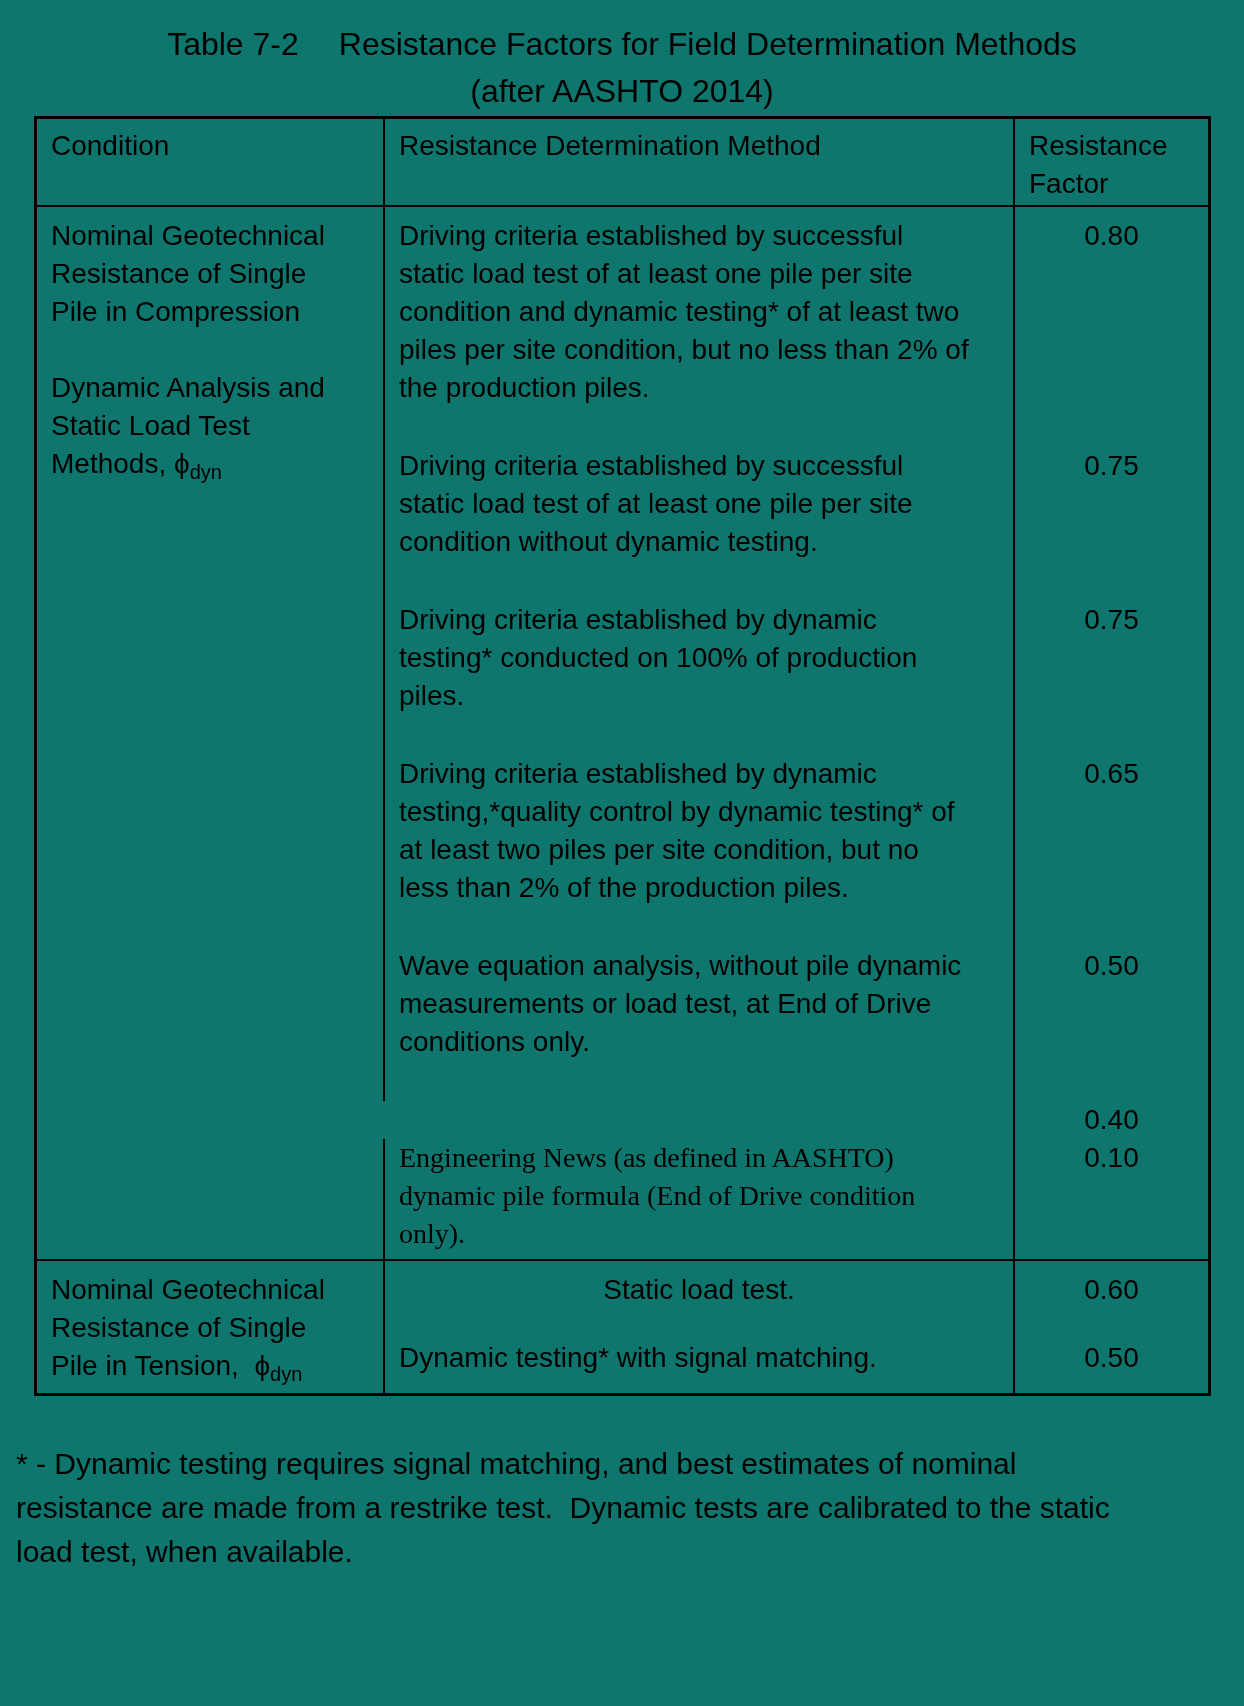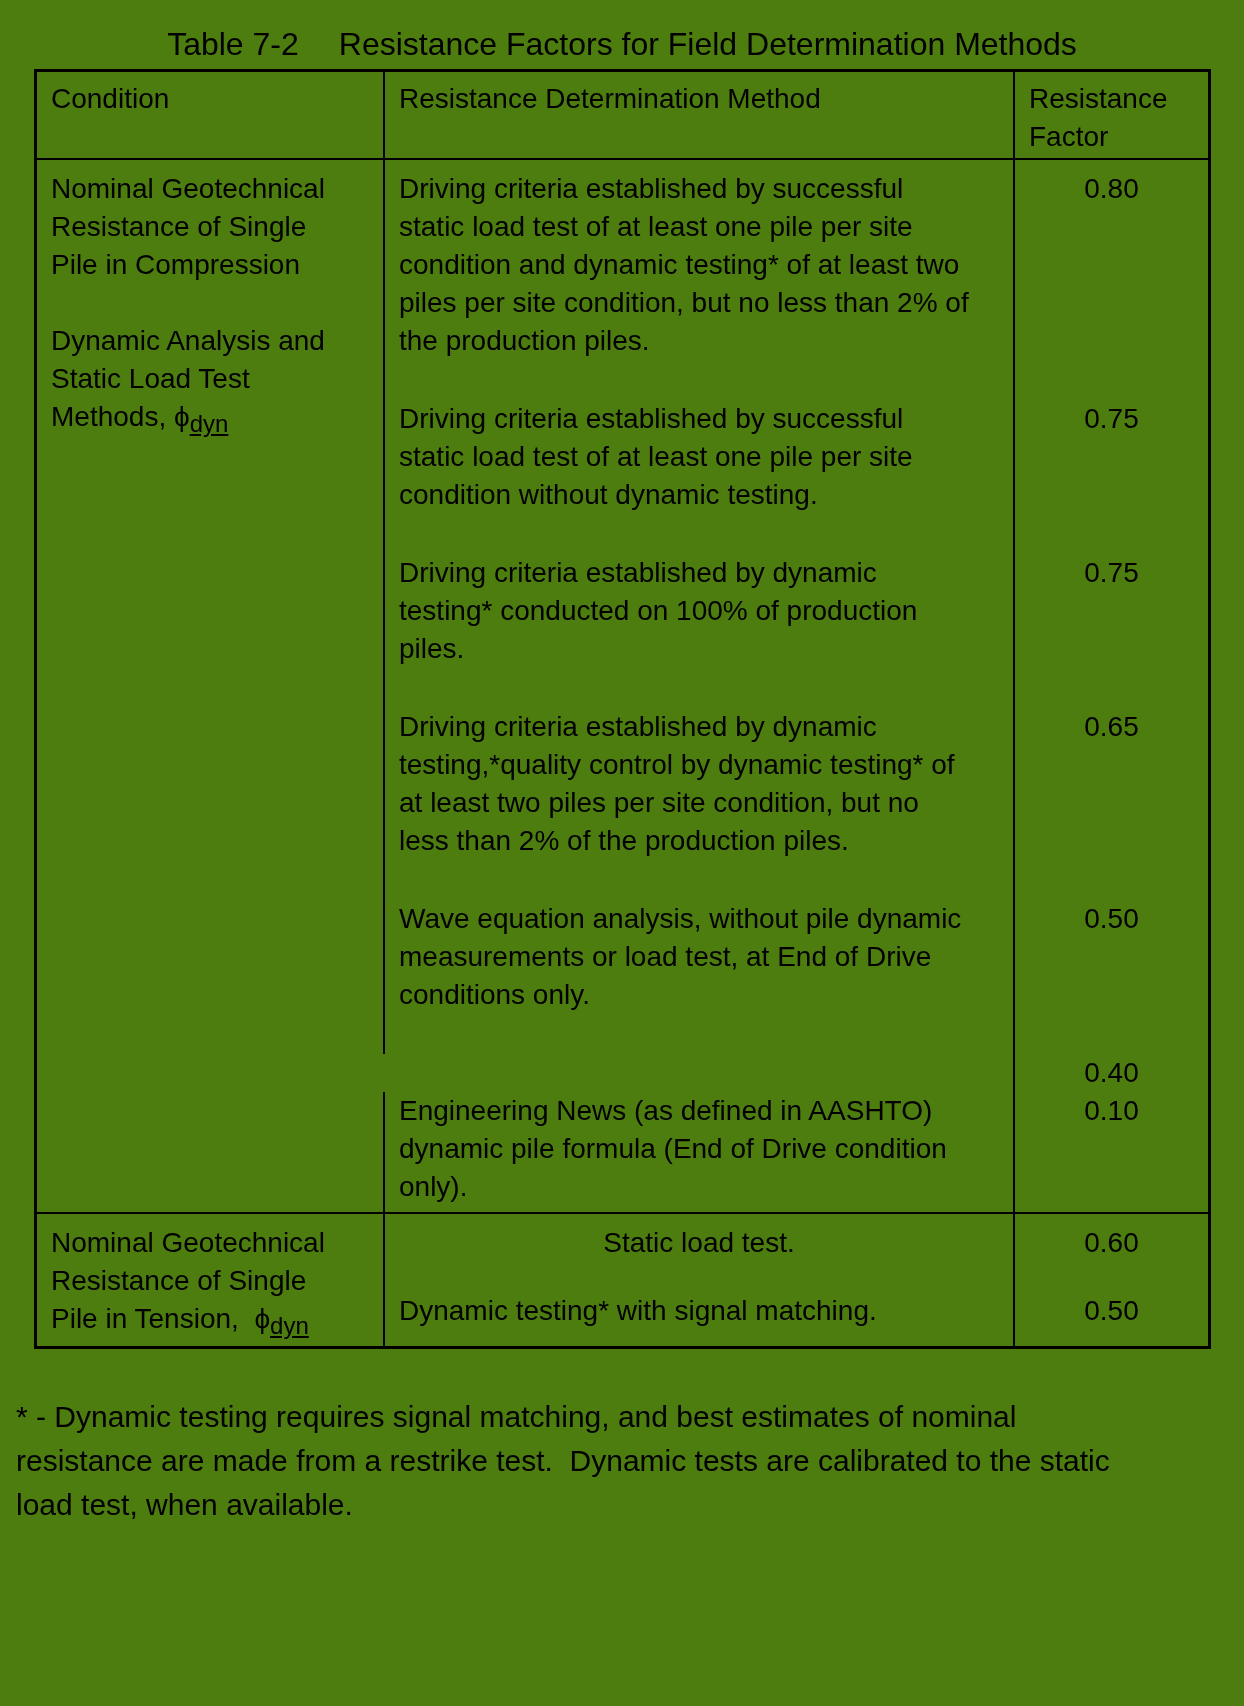--- a/index.html
+++ b/index.html
@@ -1,19 +1,19 @@
 <!DOCTYPE html>
 <html><head>
 <meta charset="utf-8">
 <style>
   html,body { margin:0; padding:0; background:#ffffff; color:#000000; }
   .page {
     position:relative; width:1244px; height:1706px; overflow:hidden;
     font-family:"Liberation Sans", sans-serif;
-    background:#4d7c0f;
+    background:#0f766e;
   }
   
   .title-block { padding-top:21px; text-align:center; font-size:32px; line-height:47px; }
   .title-label { display:inline-block; margin-right:40px; }
   
   .tbl {
     margin:1px 0 0 34px;
     width:1171px;
     display:grid;
     grid-template-columns:346px 630px 195px;
@@ -26,38 +26,39 @@
   .h1 { grid-row:1; grid-column:1; }
   .h2 { grid-row:1; grid-column:2; }
   .h3 { grid-row:1; grid-column:3; }
   .cond { padding:10px 5px 8px 14px; white-space:pre; }
   .cond-r1 { grid-row:2 / 9; grid-column:1; }
   .cond-r2 { grid-row:9 / 11; grid-column:1; border-top:2px solid #000; }
   .mc { grid-column:2; padding:0 14px; white-space:pre; }
   .mc p { margin:0 0 40px 0; }
   .fc { grid-column:3; text-align:center; padding:0 4px; }
   .first { padding-top:10px; }
-  .mc.last p { margin-bottom:6px; }
+  .mc.last p { margin-bottom:6px;font-family:Liberation Serif, serif; }
   .row2-top { border-top:2px solid #000;text-align:center; }
   .mc.r2a p { margin:0 0 14px 0; }
   .mc.r2b p { margin:0; }
   .r2 { grid-row:9; } .r3 { grid-row:3; } .r4 { grid-row:4; } .r5 { grid-row:5; }
   .r6 { grid-row:6; } .r7 { grid-row:7; } .r8 { grid-row:8; } .r10 { grid-row:10; }
   .g2 { grid-row:2; }
-  sub.phi-sub { font-size:24px; line-height:0; vertical-align:-6px;text-decoration:underline; }
+  sub.phi-sub { font-size:20px; line-height:0; vertical-align:-6px; }
   
   .footnote { margin:46px 0 0 16px; font-size:30px; line-height:44px; white-space:pre; }
 </style>
 </head>
 <body>
 
 <div class="page">
 
   <div class="title-block">
     <div><span class="title-label">Table 7-2</span><span>Resistance Factors for Field Determination Methods</span></div>
+    <div>(after AASHTO 2014)</div>
   </div>
 
   <div class="tbl">
 
     <div class="cell hdr h2 col2">Resistance Determination Method</div>
     <div class="cell hdr h1">Condition</div>
     <div class="cell hdr h3 col3">Resistance
 Factor</div>
 
     <div class="cell cond cond-r1"><span>Nominal Geotechnical

